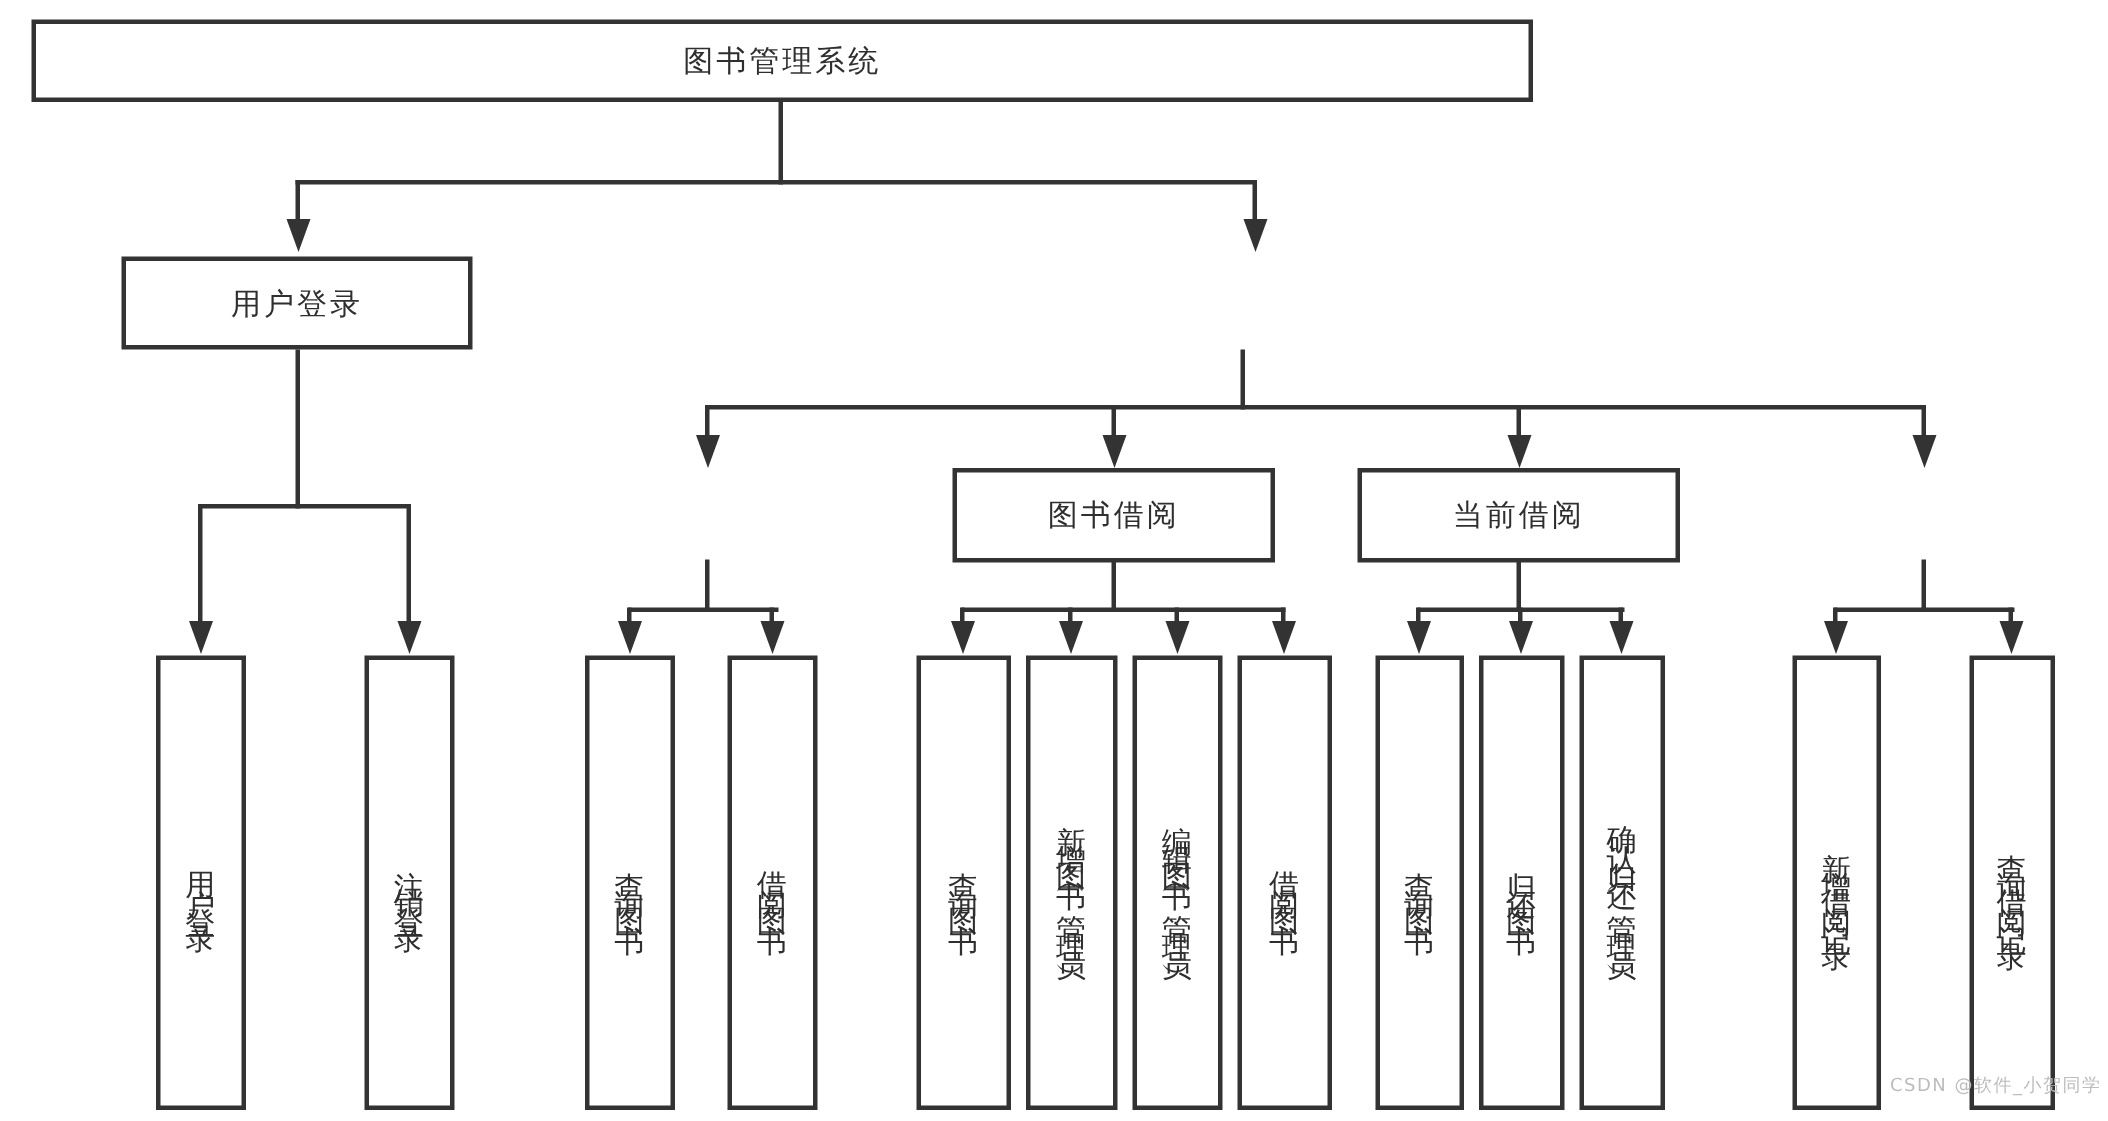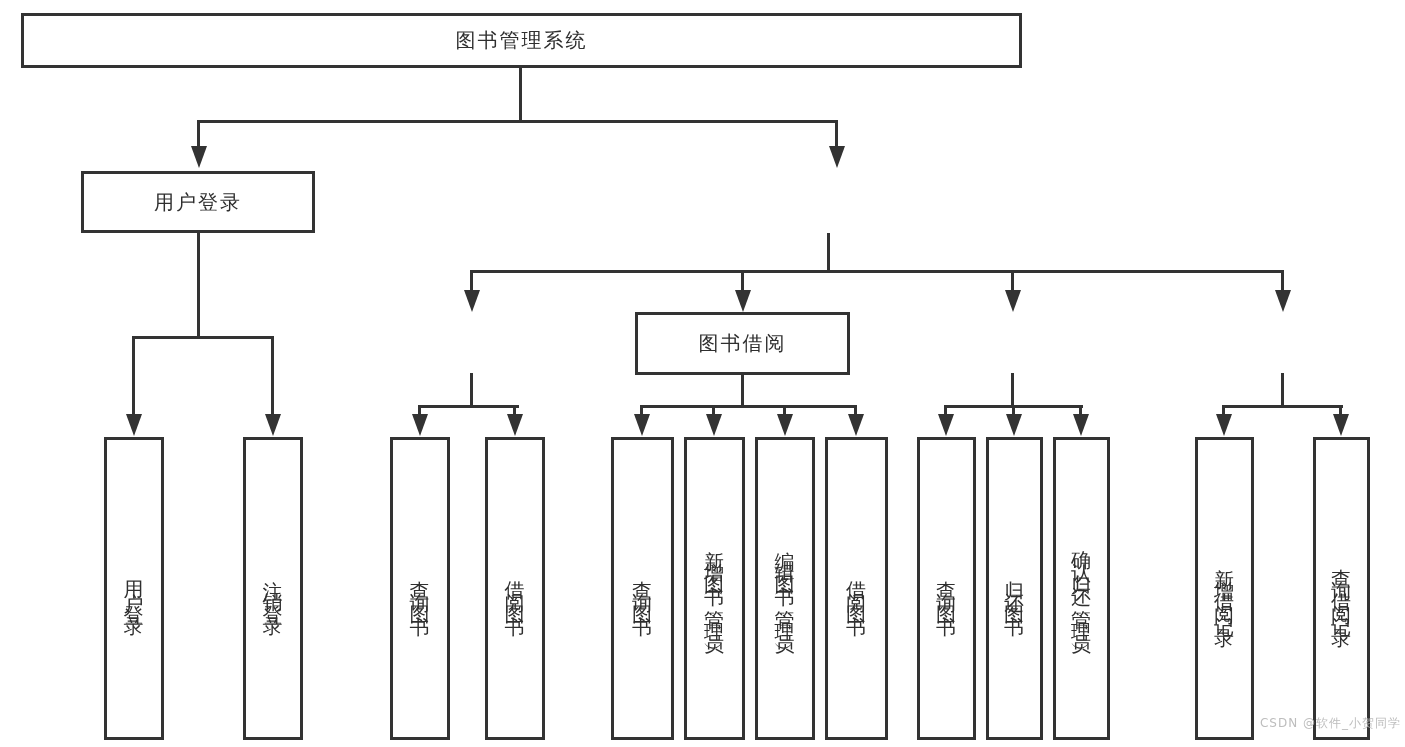--- a/index.html
+++ b/index.html
@@ -60,20 +60,23 @@
   <div class="ah" style="left:464px;top:290px;"></div>
   <div class="vl" style="left:741px;top:270px;height:22px;"></div>
   <div class="ah" style="left:735px;top:290px;"></div>
   <div class="vl" style="left:1011px;top:270px;height:22px;"></div>
   <div class="ah" style="left:1005px;top:290px;"></div>
   <div class="vl" style="left:1281px;top:270px;height:22px;"></div>
   <div class="ah" style="left:1275px;top:290px;"></div>
 
   <div class="box hbox" style="left:635px;top:312px;width:215px;height:63px;">
     <span>图书借阅</span>
+  </div>
+  <div class="box hbox" style="left:905px;top:312px;width:215px;height:63px;">
+    <span>当前借阅</span>
   </div>
 
   <div class="vl" style="left:470px;top:373px;height:35px;"></div>
   <div class="hl" style="left:419px;top:405px;width:100px;"></div>
   <div class="vl" style="left:418px;top:405px;height:12px;"></div>
   <div class="ah" style="left:412px;top:414px;"></div>
   <div class="vl" style="left:513px;top:405px;height:12px;"></div>
   <div class="ah" style="left:507px;top:414px;"></div>
 
   <div class="vl" style="left:741px;top:373px;height:35px;"></div>

